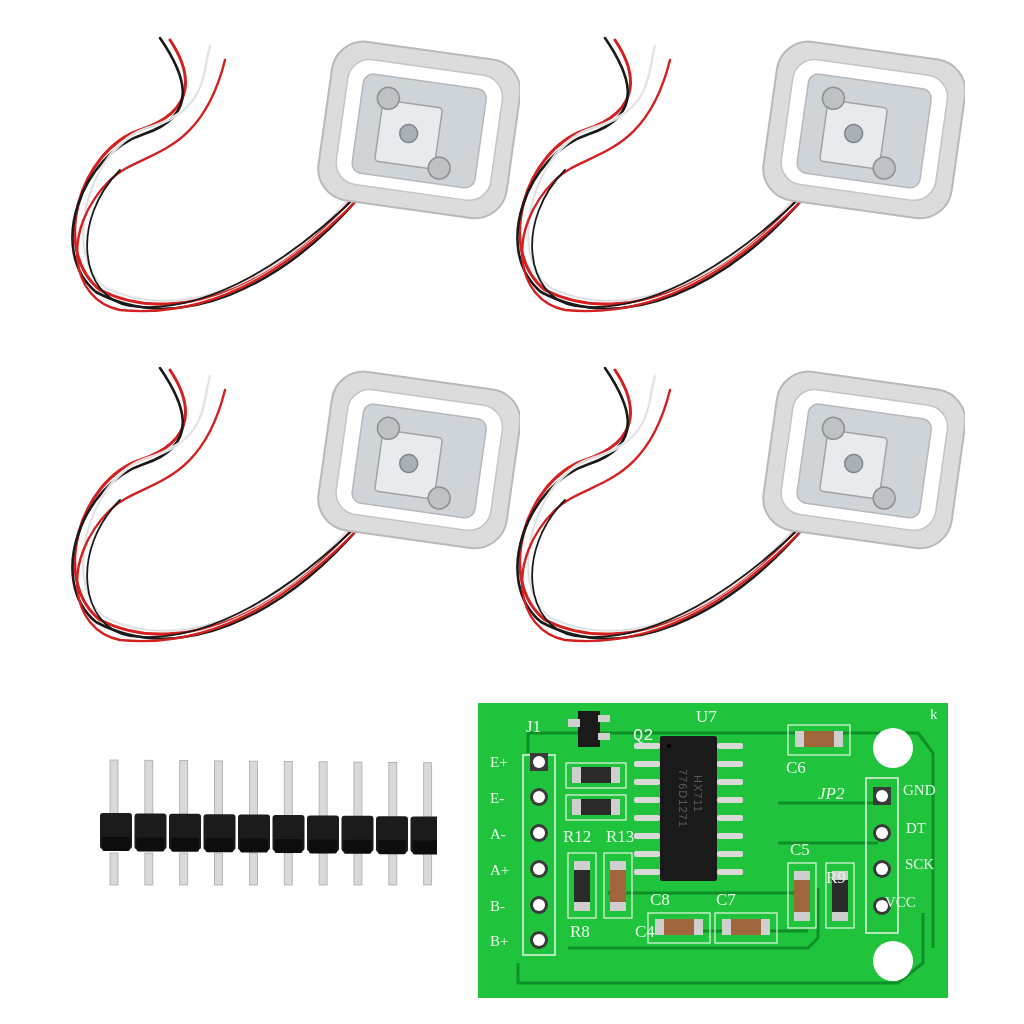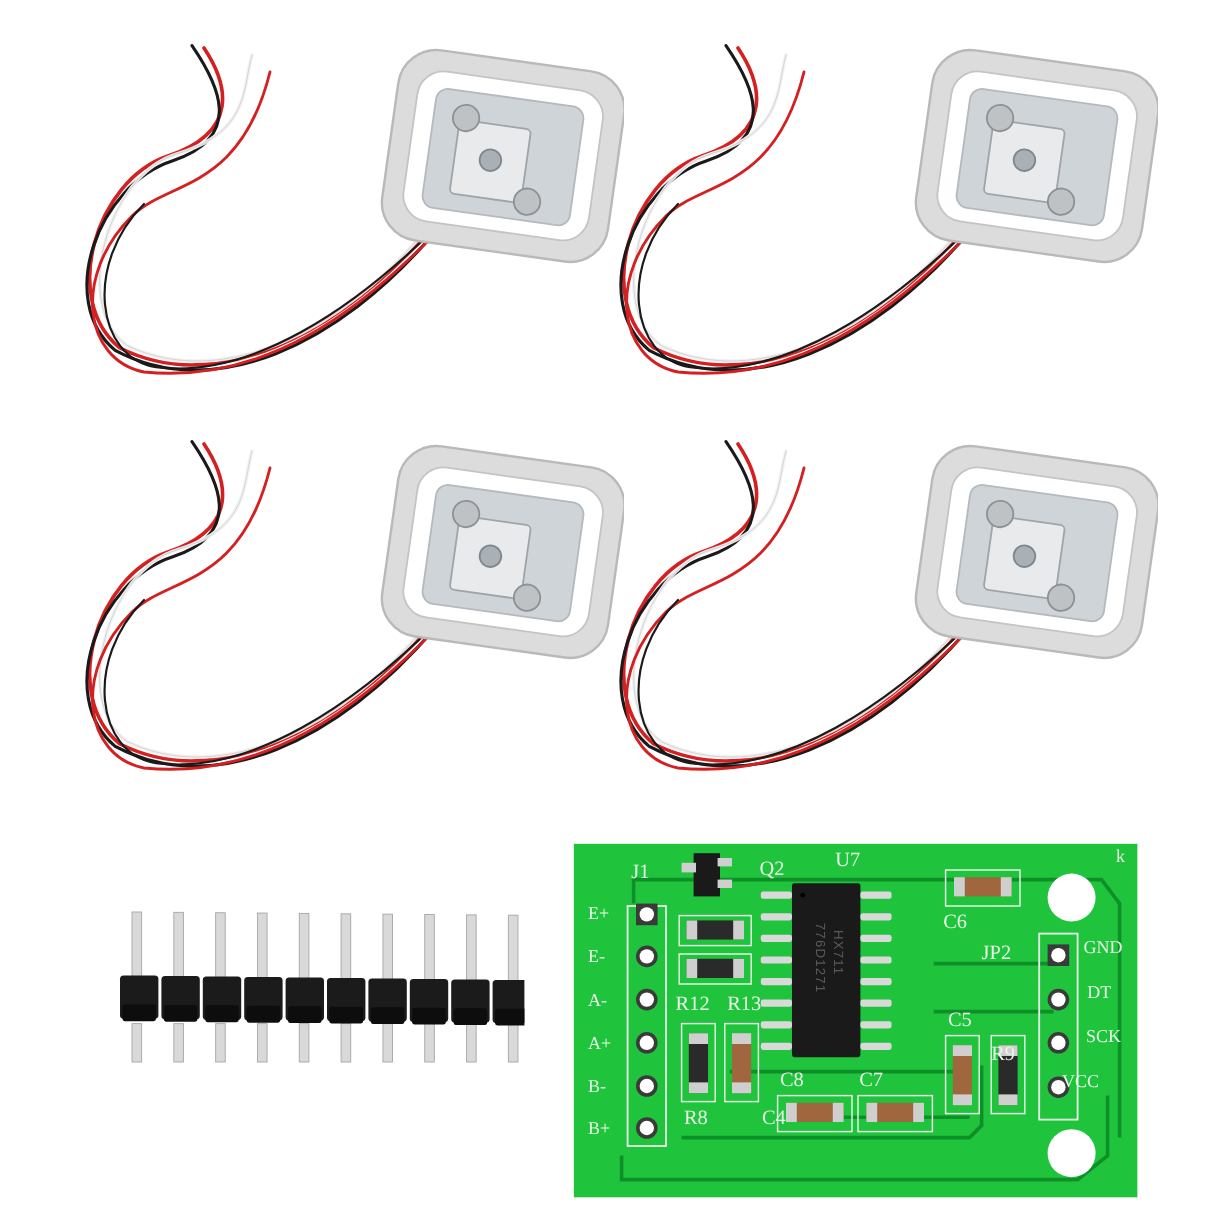--- a/index.html
+++ b/index.html
@@ -269,24 +269,24 @@
   </svg>
 
   <span class="pcb-label big" style="left:48px; top:15px;">J1</span>
   <span class="pcb-label" style="left:12px; top:52px;">E+</span>
   <span class="pcb-label" style="left:12px; top:88px;">E-</span>
   <span class="pcb-label" style="left:12px; top:124px;">A-</span>
   <span class="pcb-label" style="left:12px; top:160px;">A+</span>
   <span class="pcb-label" style="left:12px; top:196px;">B-</span>
   <span class="pcb-label" style="left:12px; top:231px;">B+</span>
 
-  <span class="pcb-label big" style="left:155px; top:12px;">Q2</span>
+  <span class="pcb-label big" style="left:155px; top:24px;font-family:Liberation Mono, monospace;">Q2</span>
   <span class="pcb-label big" style="left:218px; top:5px;">U7</span>
   <span class="pcb-label big" style="left:308px; top:56px;">C6</span>
-  <span class="pcb-label big" style="left:340px; top:82px;">JP2</span>
+  <span class="pcb-label big" style="left:340px; top:82px;font-style:italic;">JP2</span>
   <span class="pcb-label" style="left:425px; top:80px;">GND</span>
   <span class="pcb-label" style="left:428px; top:118px;">DT</span>
   <span class="pcb-label" style="left:427px; top:154px;">SCK</span>
   <span class="pcb-label" style="left:407px; top:192px;text-align:center;">VCC</span>
   <span class="pcb-label" style="left:452px; top:4px;">k</span>
 
   <span class="pcb-label big" style="left:85px; top:125px;">R12</span>
   <span class="pcb-label big" style="left:128px; top:125px;">R13</span>
   <span class="pcb-label big" style="left:92px; top:220px;">R8</span>
   <span class="pcb-label big" style="left:130px; top:220px;margin-left:27px;">C4</span>

